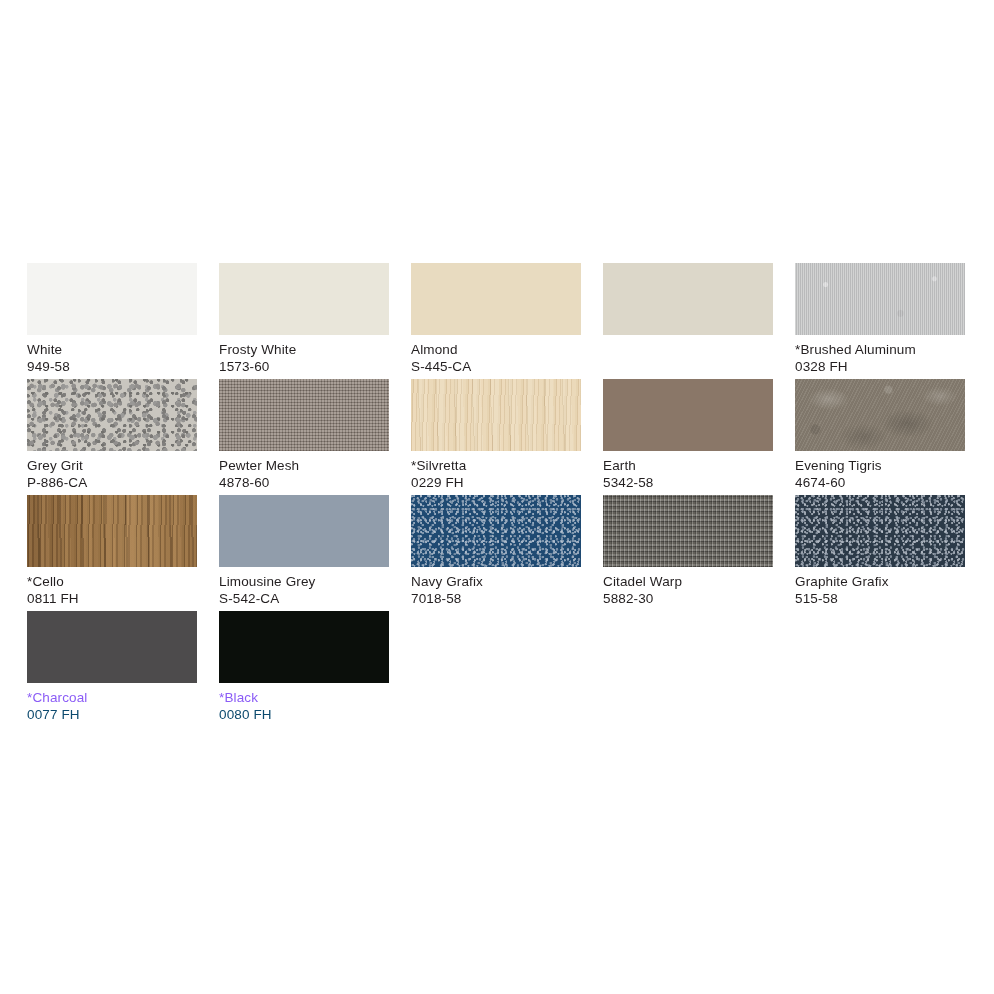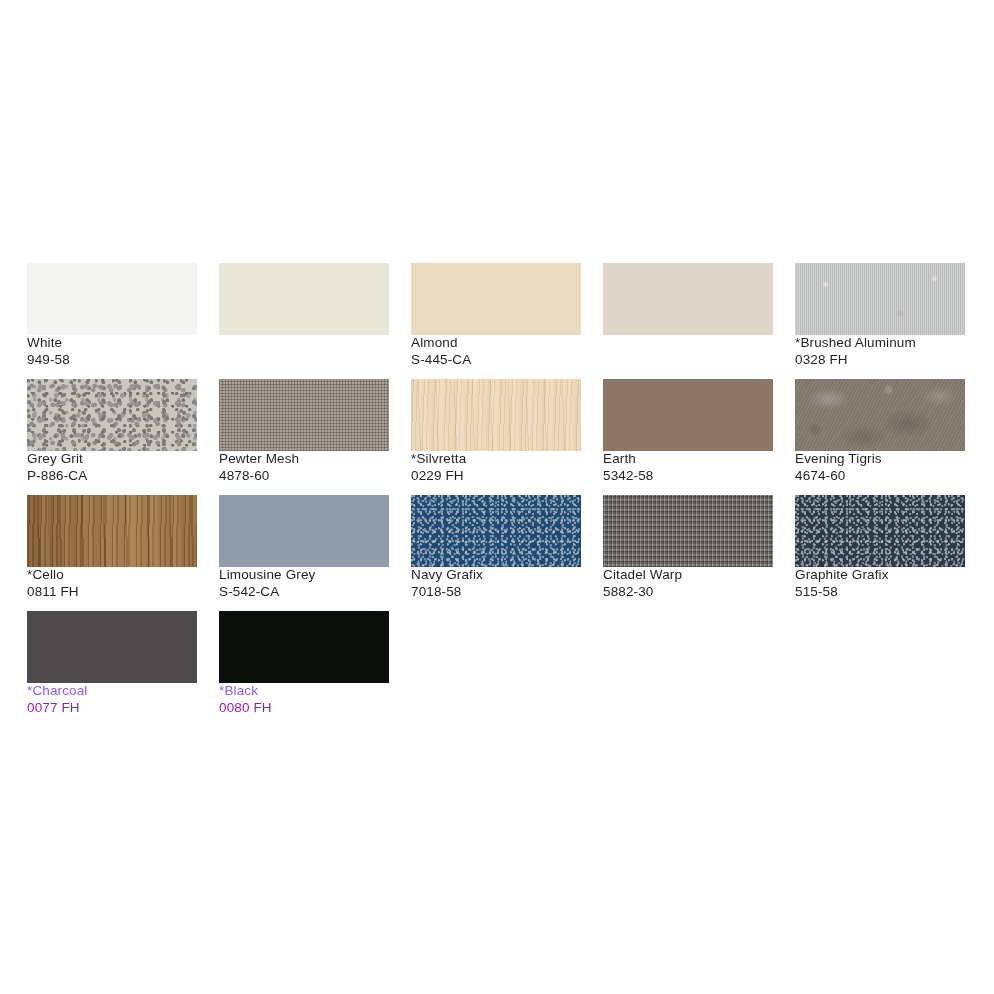--- a/index.html
+++ b/index.html
@@ -39,37 +39,38 @@
 
   .swatch-chip {
     width: 170px;
     height: 72px;
     position: relative;
     overflow: hidden;
     background-repeat: no-repeat;
   }
 
   .swatch-caption {
+    margin-top: 7px;
     line-height: 16.5px;
   }
 
   .swatch-name,
   .swatch-code {
     display: block;
     font-size: 13.5px;
     letter-spacing: 0.01em;
     white-space: nowrap;
     color: #231f20;
   }
 
   .swatch-cell.muted .swatch-name {
     color: #8b5cf6;
   }
   .swatch-cell.muted .swatch-code {
-    color: #a21caf;
+    color: #0c4a6e;
   }
 
   
   .tex {
     position: absolute;
     left: 0; top: 0;
     width: 100%; height: 100%;
   }
 
   
@@ -223,20 +224,24 @@
     <div class="swatch-row">
       <div class="swatch-cell">
         <div class="swatch-chip" style="background-color: rgb(244, 244, 242);"></div>
         <div class="swatch-caption">
           <span class="swatch-name">White</span>
           <span class="swatch-code">949-58</span>
         </div>
       </div>
       <div class="swatch-cell">
         <div class="swatch-chip" style="background-color: rgb(233, 230, 218);"></div>
+        <div class="swatch-caption">
+          <span class="swatch-name">Frosty White</span>
+          <span class="swatch-code">1573-60</span>
+        </div>
       </div>
       <div class="swatch-cell">
         <div class="swatch-chip" style="background-color: rgb(232, 219, 192);"></div>
         <div class="swatch-caption">
           <span class="swatch-name">Almond</span>
           <span class="swatch-code">S-445-CA</span>
         </div>
       </div>
       <div class="swatch-cell">
         <div class="swatch-chip" style="background-color: rgb(220, 215, 201);"></div>

